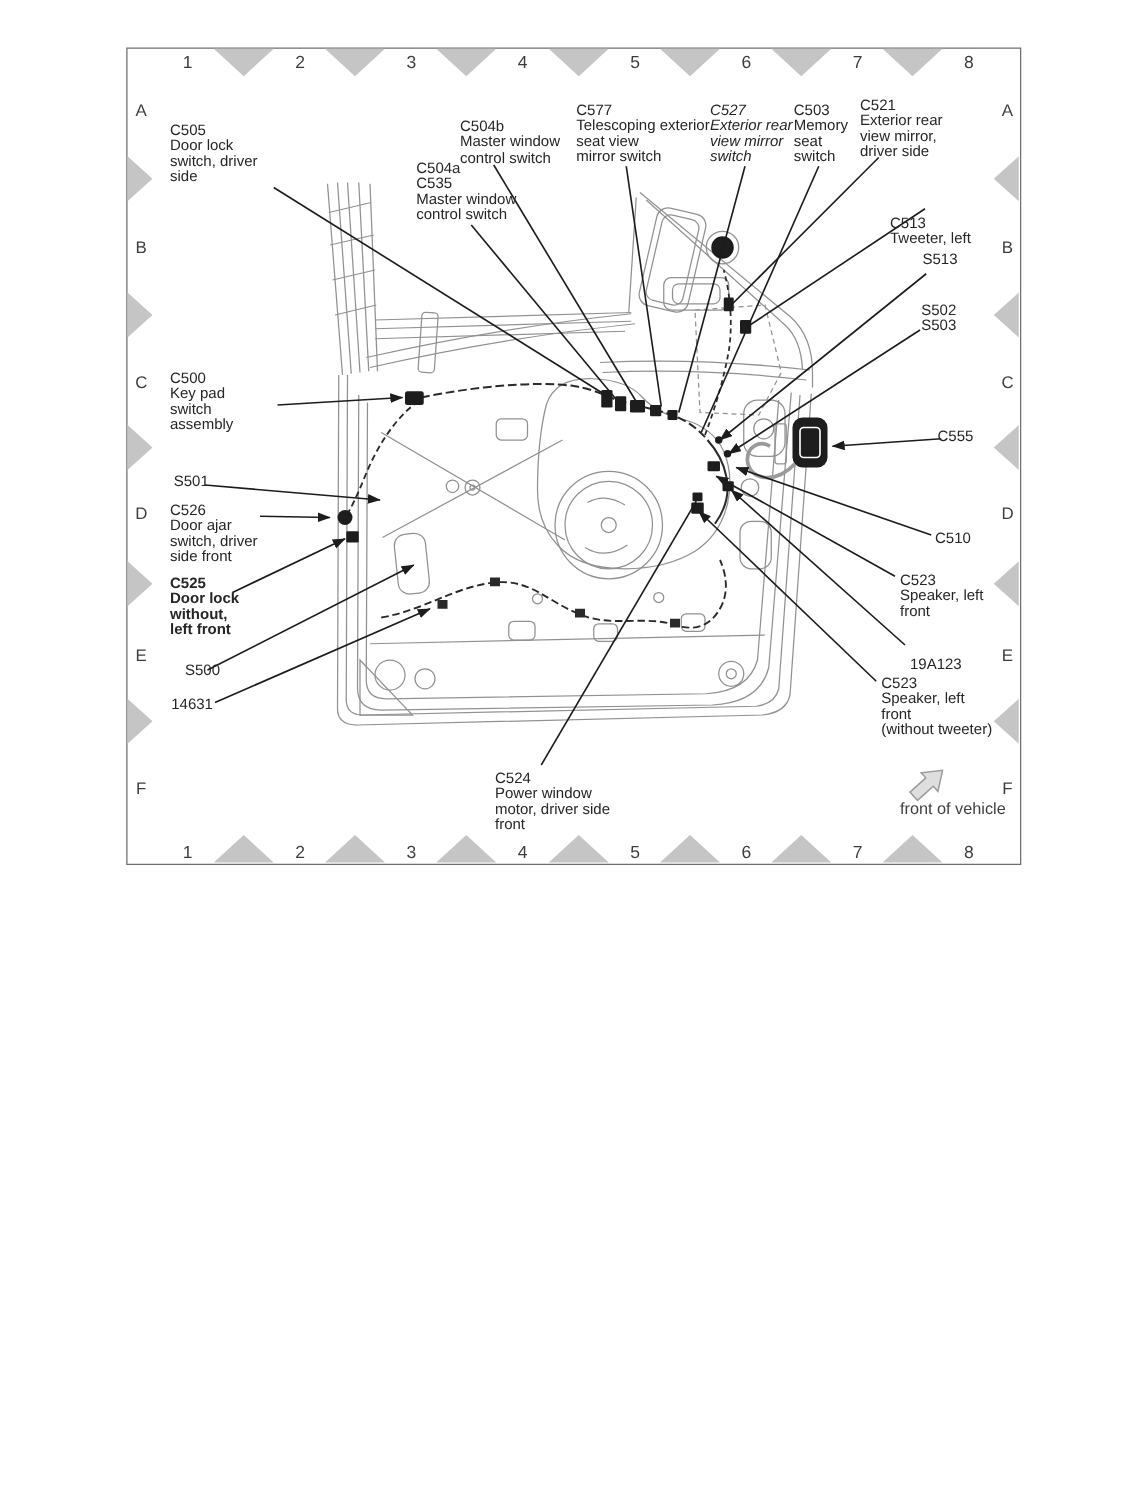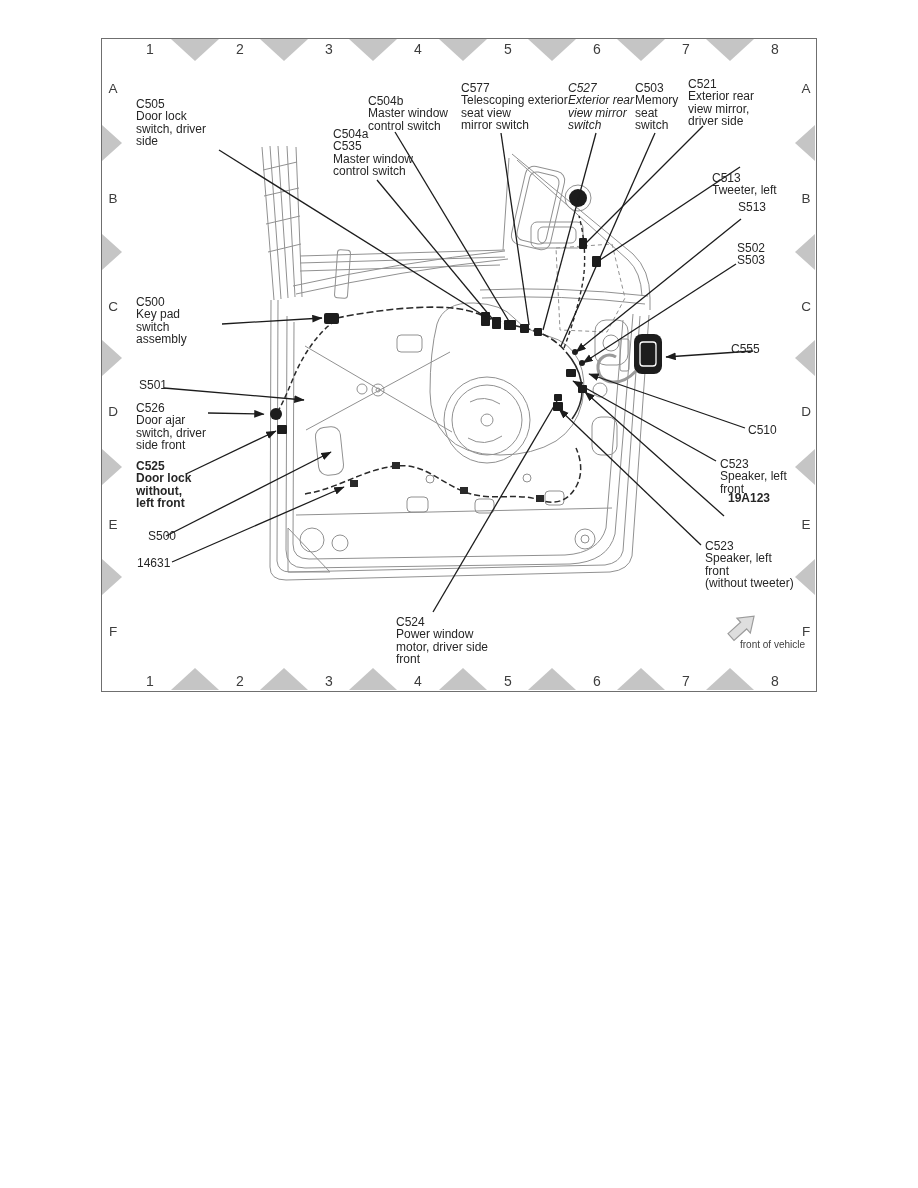--- a/index.html
+++ b/index.html
@@ -19,21 +19,21 @@
   }
   .ruler-num{
     position:absolute;transform:translate(-50%,-50%);
     font-size:14px;color:#3d3d3d;
   }
   .ruler-letter{
     position:absolute;transform:translate(-50%,-50%);
     font-size:13.5px;color:#3d3d3d;
   }
   .compass-label{
-    position:absolute;left:740px;top:639px;font-size:10px;color:#3f3f3f;
+    position:absolute;left:720px;top:639px;font-size:13px;color:#3f3f3f;
   }
 </style>
 </head>
 <body>
 
 <div id="page">
 
   <div id="frame"></div>
 
   <svg id="diagram-svg" viewBox="0 0 918 1188" xmlns="http://www.w3.org/2000/svg">
@@ -283,32 +283,32 @@
         <div>C513</div>
         <div>Tweeter, left</div>
       </div>
       <div class="callout" style="left: 738px; top: 201px;">
         <div>S513</div>
       </div>
       <div class="callout" style="left: 737px; top: 242px;">
         <div>S502</div>
         <div>S503</div>
       </div>
-      <div class="callout" style="left: 731px; top: 343px;">
+      <div class="callout" style="left: 750px; top: 343px;">
         <div>C555</div>
       </div>
       <div class="callout" style="left: 748px; top: 424px;">
         <div>C510</div>
       </div>
       <div class="callout" style="left: 720px; top: 458px;">
         <div>C523</div>
         <div>Speaker, left</div>
         <div>front</div>
       </div>
-      <div class="callout" style="left: 728px; top: 492px; font-weight: bold;">
+      <div class="callout" style="left: 728px; top: 525px;">
         <div>19A123</div>
       </div>
       <div class="callout" style="left: 705px; top: 540px;">
         <div>C523</div>
         <div>Speaker, left</div>
         <div>front</div>
         <div>(without tweeter)</div>
       </div>
       <div class="callout" style="left: 136px; top: 296px;">
         <div>C500</div>

